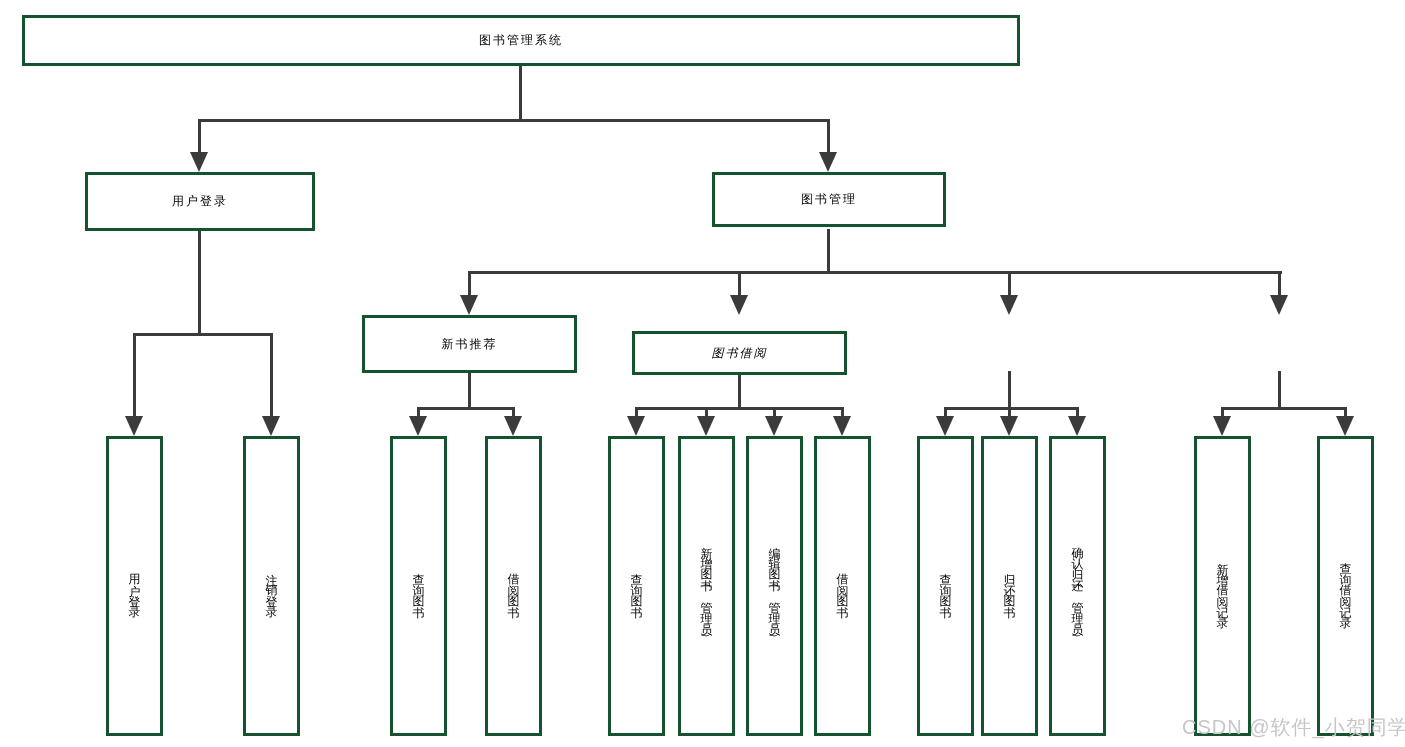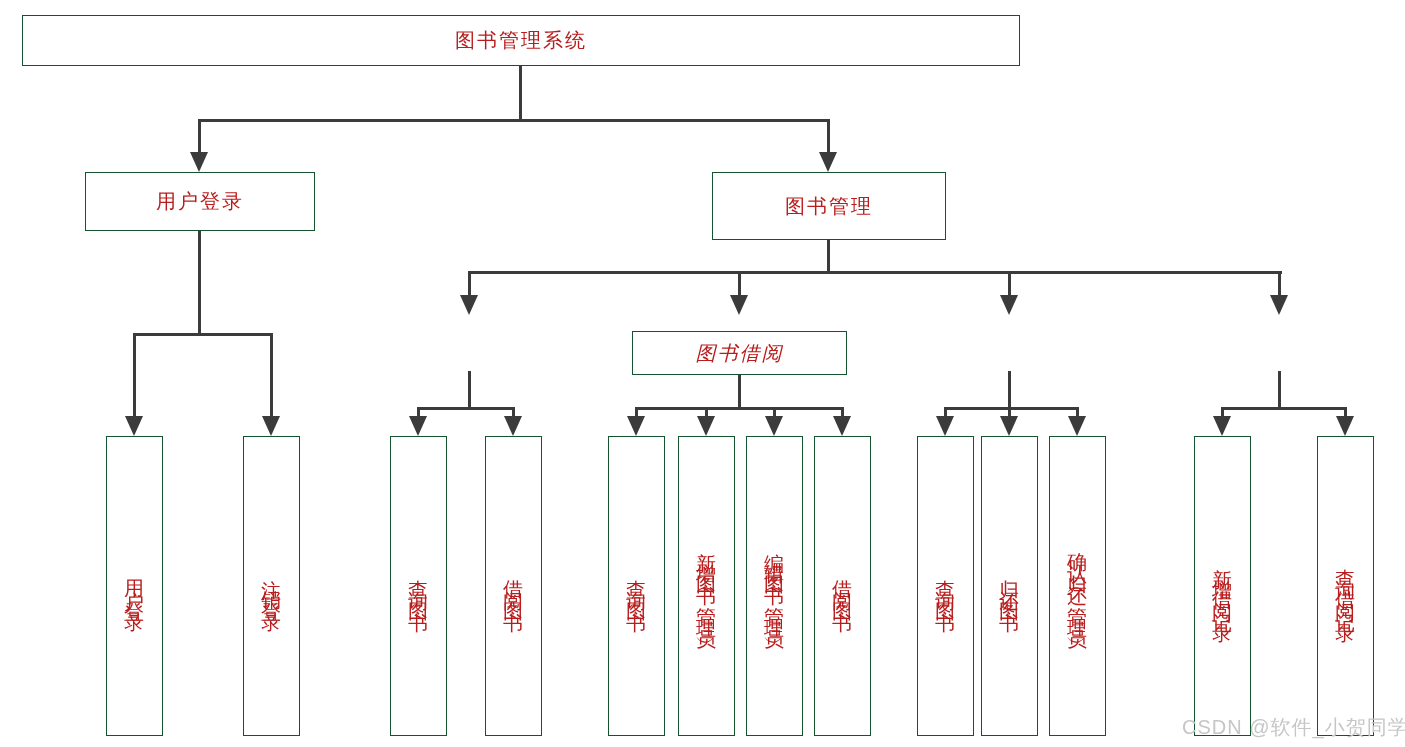--- a/index.html
+++ b/index.html
@@ -7,28 +7,28 @@
     position:relative;
     width:1405px;height:747px;
     background:#ffffff;
     font-family:"Liberation Sans","DejaVu Sans",sans-serif;
     color:#222222;
     overflow:hidden;
   }
   .node{
     position:absolute;
     box-sizing:border-box;
-    border:1px solid #14532d;
+    border:3px solid #14532d;
     background:#ffffff;
     display:flex;
     align-items:center;
     justify-content:center;
-    font-size:20px;
+    font-size:12px;
     letter-spacing:2px;
-    color:#b91c1c;
+    color:#000000;
     z-index:2;
     white-space:nowrap;
   }
   .vnode{
     writing-mode:vertical-rl;
     text-orientation:mixed;
     letter-spacing:11px;
     line-height:1;
     white-space:normal;
   }
@@ -63,40 +63,41 @@
   <div class="node" style="left:22px;top:15px;width:998px;height:51px;">图书管理系统</div>
 
   <div class="line" style="left:519px;top:64px;width:3px;height:58px;"></div>
   <div class="line" style="left:198px;top:119px;width:632px;height:3px;"></div>
   <div class="line" style="left:198px;top:119px;width:3px;height:36px;"></div>
   <div class="arrow" style="left:190px;top:152px;"></div>
   <div class="line" style="left:827px;top:119px;width:3px;height:36px;"></div>
   <div class="arrow" style="left:819px;top:152px;"></div>
 
   <div class="node" style="left:85px;top:172px;width:230px;height:59px;">用户登录</div>
-  <div class="node" style="left:712px;top:172px;width:234px;height:68px;">图书管理</div>
+  <div class="node" style="left:712px;top:172px;width:234px;height:55px;">图书管理</div>
 
   <div class="line" style="left:198px;top:229px;width:3px;height:107px;"></div>
   <div class="line" style="left:133px;top:333px;width:140px;height:3px;"></div>
   <div class="line" style="left:133px;top:333px;width:3px;height:85px;"></div>
   <div class="arrow" style="left:125px;top:416px;"></div>
   <div class="line" style="left:270px;top:333px;width:3px;height:85px;"></div>
   <div class="arrow" style="left:262px;top:416px;"></div>
 
   <div class="line" style="left:827px;top:229px;width:3px;height:45px;"></div>
   <div class="line" style="left:468px;top:271px;width:814px;height:3px;"></div>
   <div class="line" style="left:468px;top:271px;width:3px;height:26px;"></div>
   <div class="arrow" style="left:460px;top:295px;"></div>
   <div class="line" style="left:738px;top:271px;width:3px;height:26px;"></div>
   <div class="arrow" style="left:730px;top:295px;"></div>
   <div class="line" style="left:1008px;top:271px;width:3px;height:26px;"></div>
   <div class="arrow" style="left:1000px;top:295px;"></div>
   <div class="line" style="left:1278px;top:271px;width:3px;height:26px;"></div>
   <div class="arrow" style="left:1270px;top:295px;"></div>
 
+  <div class="node" style="left:362px;top:315px;width:215px;height:58px;">新书推荐</div>
   <div class="node" style="left:632px;top:331px;width:215px;height:44px;font-style:italic;">图书借阅</div>
 
   <div class="line" style="left:468px;top:371px;width:3px;height:38px;"></div>
   <div class="line" style="left:417px;top:407px;width:98px;height:3px;"></div>
   <div class="line" style="left:417px;top:407px;width:3px;height:13px;"></div>
   <div class="arrow" style="left:409px;top:416px;"></div>
   <div class="line" style="left:512px;top:407px;width:3px;height:13px;"></div>
   <div class="arrow" style="left:504px;top:416px;"></div>
 
   <div class="line" style="left:738px;top:371px;width:3px;height:38px;"></div>

